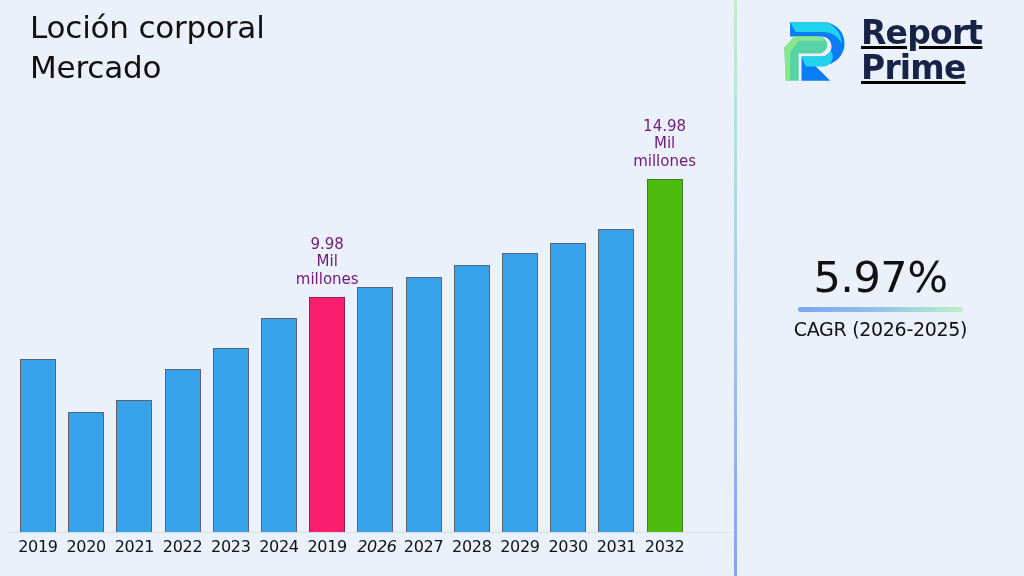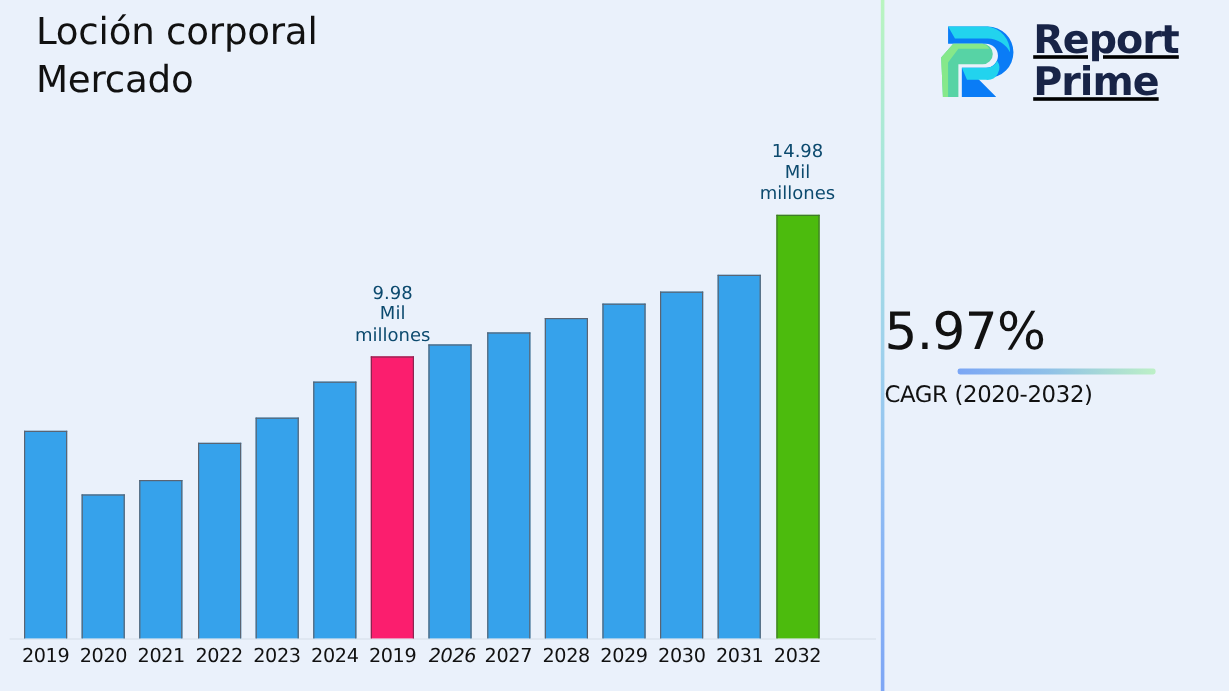--- a/index.html
+++ b/index.html
@@ -77,21 +77,21 @@
     font-size: 16px;
     color: #111111;
     text-align: center;
     letter-spacing: -0.3px;
   }
 
   .bar-callout {
     position: absolute;
     font-size: 15px;
     line-height: 1.16;
-    color: #0c4a6e;
+    color: #701a75;
     text-align: center;
     white-space: pre-line;
   }
 
   
   .v-divider {
     position: absolute;
     left: 734px;
     top: 0;
     width: 3px;
@@ -125,21 +125,21 @@
     color: #182447;
     letter-spacing: -0.8px;
     white-space: pre-line;
   }
 
   .cagr-block {
     position: absolute;
     left: 0;
     top: 255px;
     width: 287px;
-    text-align: left;
+    text-align: center;
   }
   .cagr-value {
     font-size: 43px;
     color: #111111;
     line-height: 1.05;
     letter-spacing: -0.5px;
   }
   .cagr-rule {
     width: 165px;
     height: 5px;
@@ -217,17 +217,17 @@
           <path d="M10 50 L24 34 H58 A12 12 0 0 1 66 40 H30 L18 56 L18 96 H12 Z" fill="#86e88a"></path>
         </svg>
       </span>
       <span class="logo-text">Report
 Prime</span>
     </div>
 
     <div class="cagr-block">
       <div class="cagr-value">5.97%</div>
       <div class="cagr-rule"></div>
-      <div class="cagr-caption">CAGR (2020-2032)</div>
+      <div class="cagr-caption">CAGR (2026-2025)</div>
     </div>
 
   </div>
 </div>
 
 </body></html>

